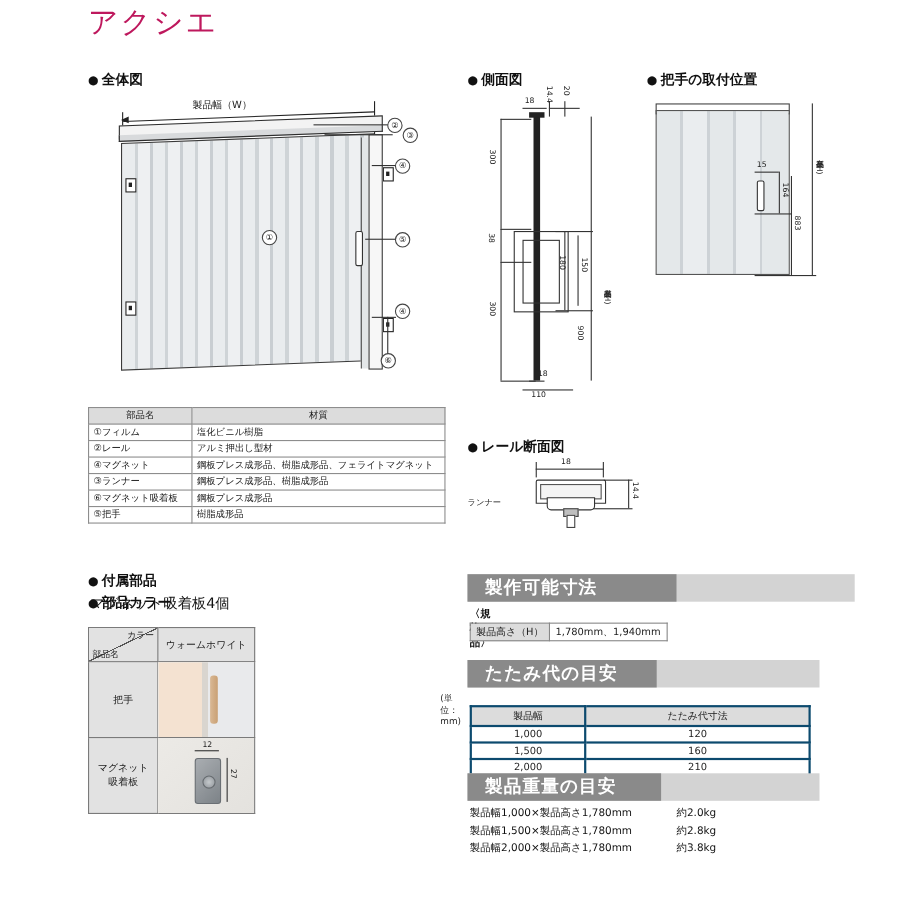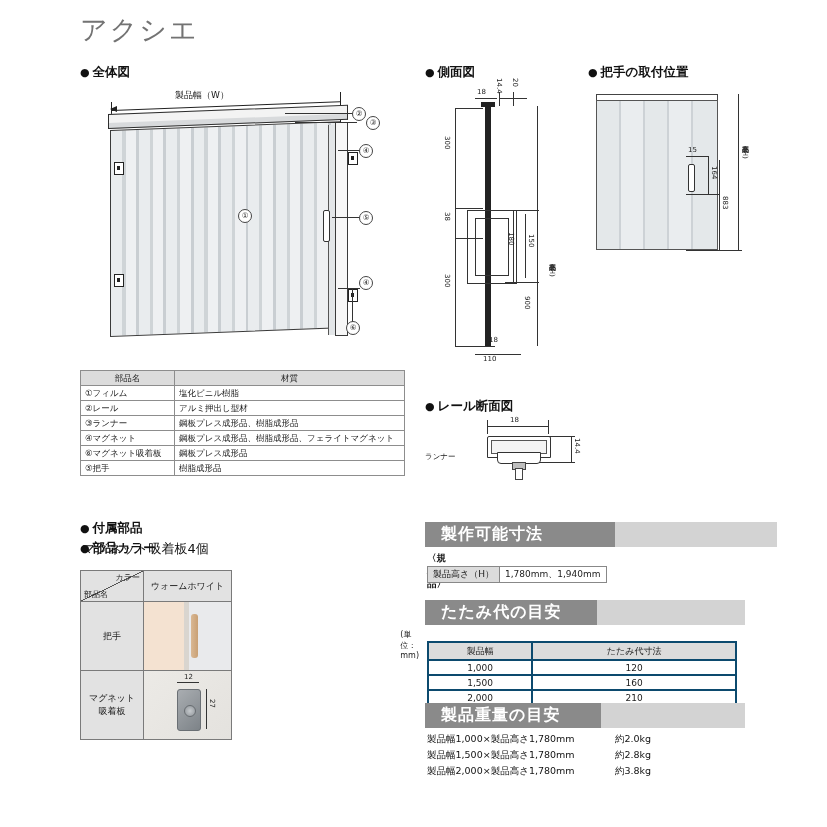--- a/index.html
+++ b/index.html
@@ -8,22 +8,22 @@
     background:#ffffff;
     font-family:"DejaVu Sans","Liberation Sans",sans-serif;
     color:#1a1a1a;
     position:relative;
     overflow:hidden;
   }
   .page{position:relative;width:827px;height:827px;}
 
   
   .brand-title{
-    position:absolute;left:80px;top:12px;
-    font-size:27px;letter-spacing:2px;color:#737373;
+    position:absolute;left:80px;top:2px;
+    font-size:27px;letter-spacing:2px;color:#be185d;
     font-weight:400;
   }
   .title-bar{
     position:absolute;left:80px;top:30px;width:258px;height:25px;
     background:#d3d3d3;
   }
   .title-bar .dark{
     position:absolute;left:0;top:0;width:167px;height:25px;
     background:#8a8a8a;
   }
@@ -370,26 +370,26 @@
       <tbody>
         <tr>
           <td>①フィルム</td>
           <td>塩化ビニル樹脂</td>
         </tr>
         <tr>
           <td>②レール</td>
           <td>アルミ押出し型材</td>
         </tr>
         <tr>
+          <td>④マグネット</td>
+          <td>鋼板プレス成形品、樹脂成形品、フェライトマグネット</td>
+        </tr>
+        <tr>
           <td>③ランナー</td>
           <td>鋼板プレス成形品、樹脂成形品</td>
-        </tr>
-        <tr>
-          <td>④マグネット</td>
-          <td>鋼板プレス成形品、樹脂成形品、フェライトマグネット</td>
         </tr>
         <tr>
           <td>⑥マグネット吸着板</td>
           <td>鋼板プレス成形品</td>
         </tr>
         <tr>
           <td>⑤把手</td>
           <td>樹脂成形品</td>
         </tr>
       </tbody>

